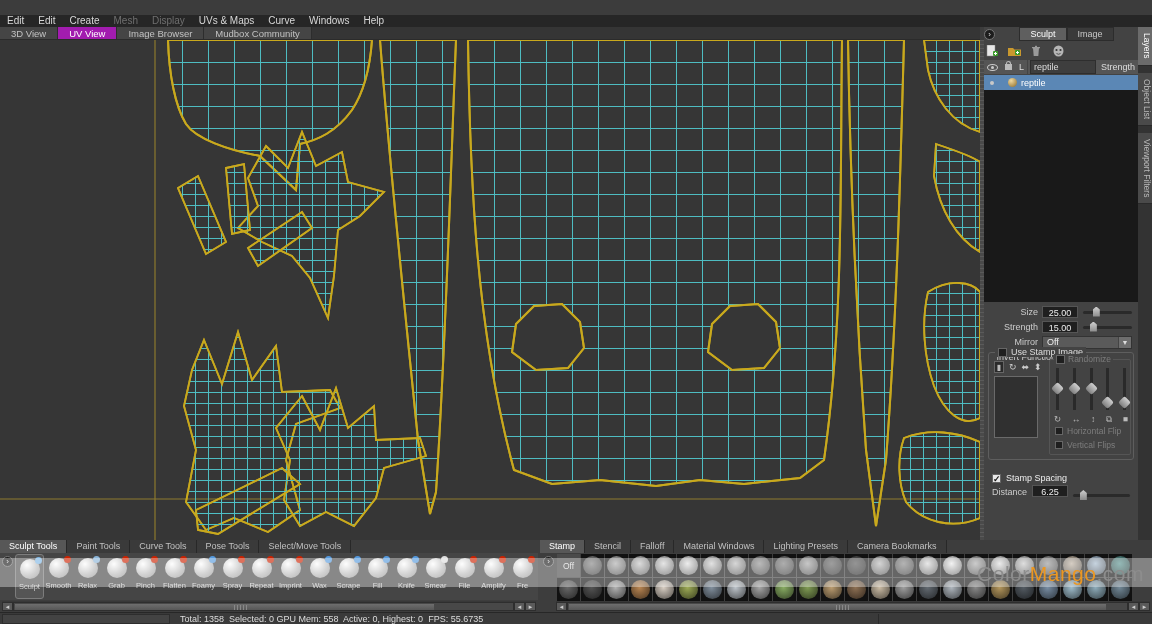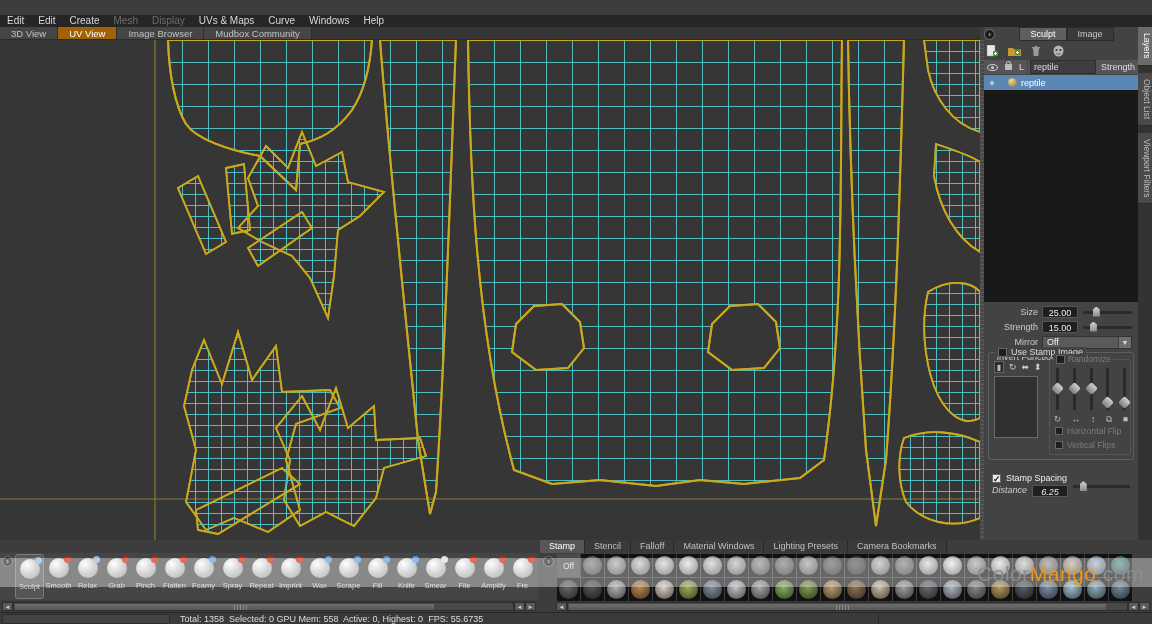--- a/index.html
+++ b/index.html
@@ -22,21 +22,21 @@
   .menubar { position:absolute; left:0; top:15px; width:1152px; height:12px; background:#262626;
     display:flex; align-items:center; }
   .mitem { font-size:10px; color:#d8d8d8; padding:0 7px; line-height:12px; }
   .mitem.dim { color:#6f6f6f; }
 
   
   .viewtabs { position:absolute; left:0; top:27px; width:980px; height:13px; background:#353535;
     display:flex; border-bottom:1px solid #2b2b2b; }
   .vtab { font-size:9.5px; color:#c2c2c2; background:#454545; padding:0 11px; line-height:13px;
     border-right:1px solid #2d2d2d; }
-  .vtab.active { background:#a16207; color:#fff; }
+  .vtab.active { background:#a21caf; color:#fff; }
 
   
   .viewport { position:absolute; left:0; top:40px; width:980px; height:500px; background:#363636; }
   .viewport svg { display:block; }
   .wireL path, .wireS path { stroke:var(--wire); stroke-width:1; opacity:.85; }
   .isl { fill:url(#wireL); stroke:var(--isl-border); stroke-width:2; }
   .islS { fill:url(#wireS); stroke:var(--isl-border); stroke-width:1.8; }
   .cy { fill:none; stroke:var(--wire); stroke-width:1; opacity:.9; }
   .uvline { stroke:var(--uvline); stroke-width:1.2; }
 
@@ -112,21 +112,21 @@
   .vtrack { position:relative; width:3px; height:42px; background:#2a2a2a; }
   .vknob { position:absolute; left:-3px; width:9px; height:9px; background:linear-gradient(#cfcfcf,#808080);
     transform:rotate(45deg); border-radius:2px; }
   .rg-icons { position:absolute; left:4px; top:54px; width:74px; display:flex; justify-content:space-between;
     font-size:8.5px; color:#bbb; }
   .rg-check { position:absolute; left:5px; display:flex; gap:4px; align-items:center; font-size:8.5px; }
   .rg-check .checkbox { width:8px; height:8px; }
 
   .spacing-row { position:absolute; left:8px; top:446px; display:flex; gap:5px; align-items:center;
     font-size:9px; color:#eee; }
-  .distance-row { position:absolute; left:4px; top:458px; width:148px; display:flex; align-items:flex-start;font-style:italic; }
+  .distance-row { position:absolute; left:4px; top:458px; width:148px; display:flex; align-items:flex-end; }
   .distance-row .plabel { width:44px; text-align:left; padding-left:4px; }
 
   
   .bottombar { position:absolute; left:0; top:540px; width:1152px; height:72px; background:#3d3d3d; }
   .tooltabs { position:absolute; left:0; top:0; height:13px; display:flex; background:#2e2e2e; }
   .ttab { font-size:9px; color:#c0c0c0; background:#3a3a3a; padding:0 9px; line-height:13px; border-right:1px solid #282828; }
   .ttab.active { background:#575757; color:#fff; }
   .tooltray { position:absolute; left:0; top:13px; width:538px; height:47px; background:#454545; }
   .tool-list { position:absolute; left:15px; top:1px; display:flex; }
   .tool { width:29px; height:45px; display:flex; flex-direction:column; align-items:center; padding-top:4px; border-radius:3px; }
@@ -410,20 +410,27 @@
       <span class="pval">6.25</span>
       <span class="pslider">
           <span class="knob" style="left:12%"></span>
         </span>
     </div>
   </div>
 
   <div class="sidetabs"><span class="stab active">Layers</span><span class="stab">Object List</span><span class="stab">Viewport Filters</span></div>
 
   <div class="bottombar">
+    <div class="tooltabs">
+        <span class="ttab active">Sculpt Tools</span>
+        <span class="ttab">Paint Tools</span>
+        <span class="ttab">Curve Tools</span>
+        <span class="ttab">Pose Tools</span>
+        <span class="ttab">Select/Move Tools</span>
+      </div>
     <div class="tooltray">
       <div class="expand-btn tray-expand">›</div>
       <div class="tool-list">
           <div class="tool selected">
             <div class="tool-ball">
               <div class="tool-accent" style="background: rgb(125, 182, 228);"></div>
             </div>
             <div class="tool-label">Sculpt</div>
           </div>
           <div class="tool">

